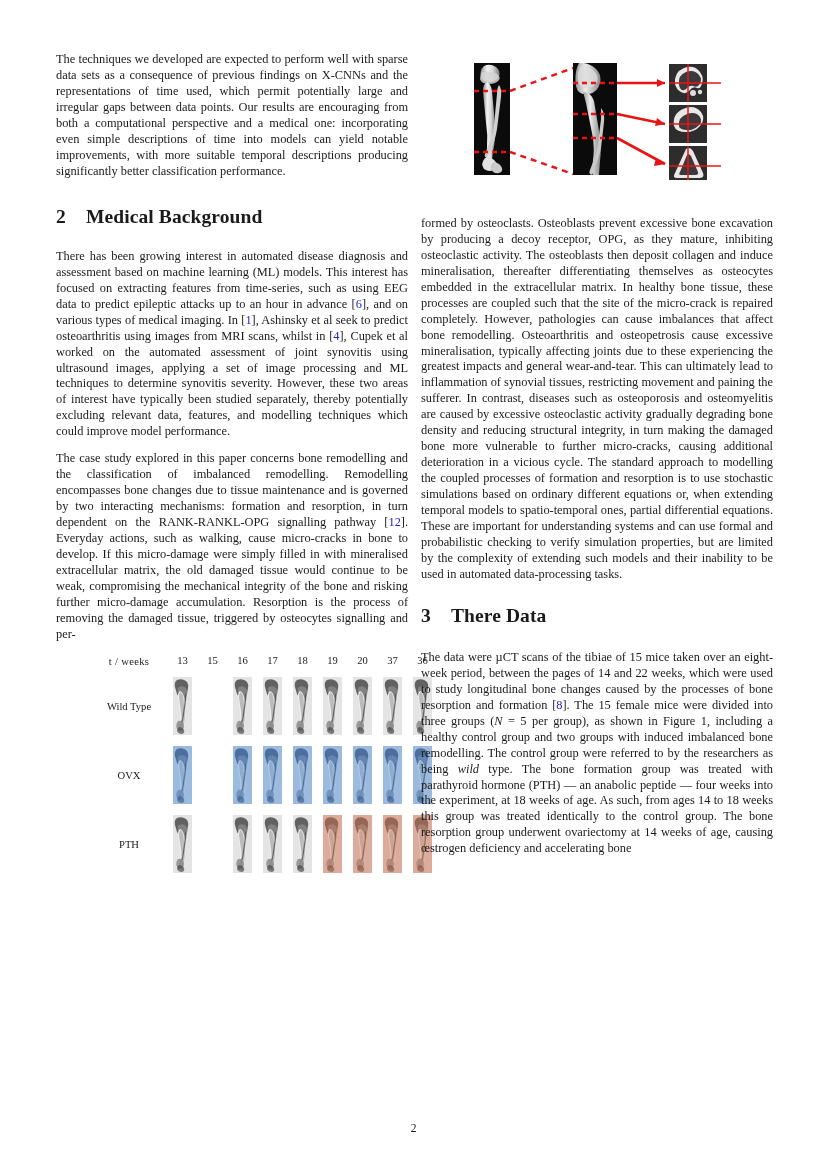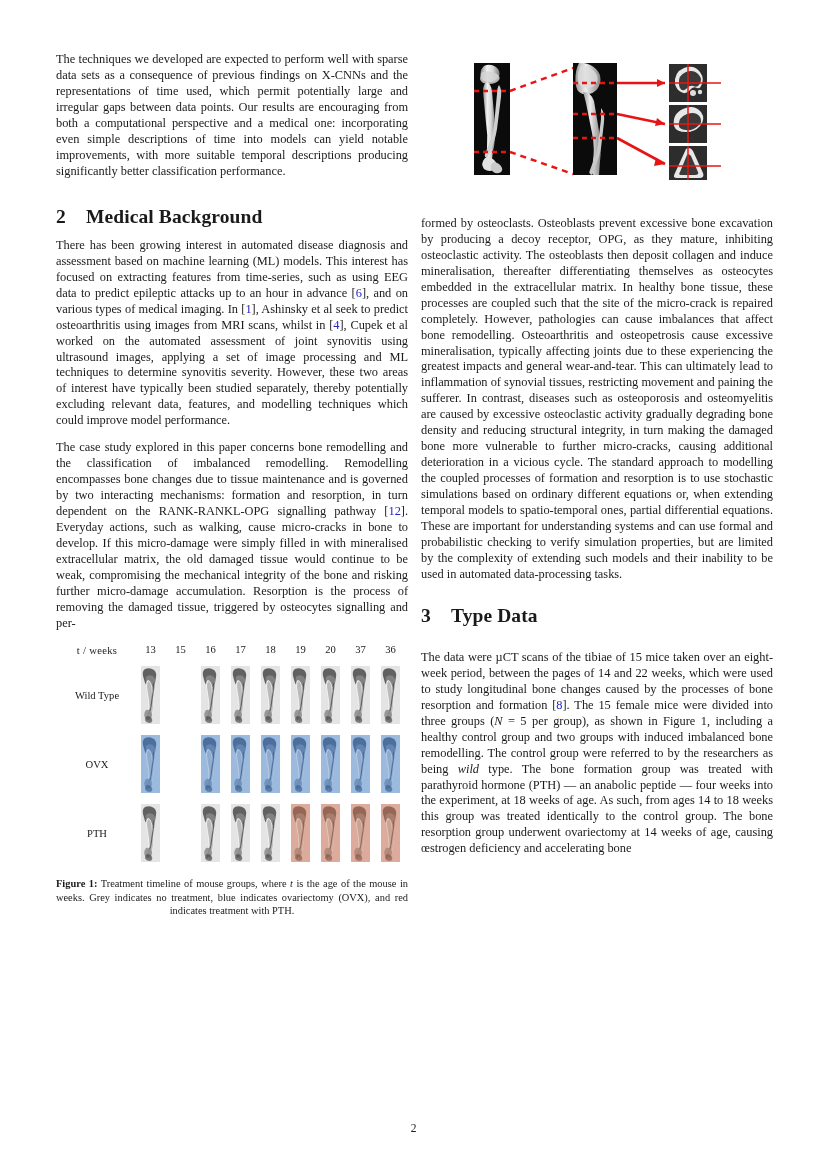--- a/index.html
+++ b/index.html
@@ -59,21 +59,21 @@
   h2.section {
     font-size: 19.5px;
     font-weight: bold;
     margin: 0;
     padding: 0;
     line-height: 1.1;
     letter-spacing: 0.1px;
   }
   h2.section .num { display: inline-block; width: 30px; }
 
-  .sec-wrap { margin-top: 26px; margin-bottom: 11px; }
+  .sec-wrap { margin-top: 26px; margin-bottom: 22px; }
   .sec-wrap-r { margin-top: 22px; margin-bottom: 24px; }
 
   
   .caption {
     font-size: 10.4px;
     line-height: 1.3;
     text-align: justify;
     text-align-last: center;
     margin: 0;
   }
@@ -86,20 +86,21 @@
     height: 128px;
     margin-bottom: 10px;
   }
   .fig2 svg { display: block; }
 
   
   .fig1 {
     position: relative;
     width: 352px;
     margin-top: 6px;
+    margin-left: 32px;
   }
   .tl-table {
     border-collapse: separate;
     border-spacing: 5px 7px;
     width: 352px;
     table-layout: fixed;
   }
   .tl-table th.rowlbl, .tl-table td.rowlbl {
     width: 72px;
     text-align: center;
@@ -405,21 +406,20 @@
                     <path d="M7 14 q3 1 4 6 l1 14 q1 8 -1 14 l-1 8 q-2 2 -3 0 l0 -8 q1 -7 0 -14 l-2 -14 q0 -5 2 -6 z" fill="#e7c6b8"></path>
                     <path d="M7.5 15 q2 1 3 6 l1 13 q1 8 -1 14 l-1 7 q-1 1 -1.5 0 l0 -7 q1 -7 0 -14 l-2 -13 q0 -5 1.5 -6 z" fill="#b08878" opacity="0.55"></path>
                     <path d="M12 16 q2 3 1 8 l-2 14 q-1 7 -3 11 l-1 5 q-2 0 -1 -2 l1 -5 q3 -5 3 -11 l2 -14 q0 -4 0 -6 z" fill="#8a5a4a" opacity="0.8"></path>
                     <path d="M5 44 q3 -1 5 2 q2 3 0 6 q-3 3 -6 0 q-2 -4 1 -8 z" fill="#b08878" opacity="0.9"></path>
                     <path d="M6 50 q4 0 5 3 q1 3 -2 4 q-4 0 -5 -3 q0 -3 2 -4 z" fill="#8a5a4a" opacity="0.7"></path>
                   </svg></span></td>
             </tr>
           </tbody>
       </table>
 
-      <p class="caption" style="margin-top:6px;"><span class="lbl">Figure 1:</span><span> Treatment timeline of mouse groups, where </span><span class="it">t</span><span> is the age of the mouse in weeks. Grey indicates no treatment, blue indicates ovariectomy (OVX), and red indicates treatment with PTH.</span></p>
     </div>
 
   </div>
 
   <div class="col-right">
 
     <div class="fig2">
       <svg width="352" height="128" viewBox="0 0 352 128">
         <defs>
 
@@ -511,21 +511,21 @@
         </g>
       </svg>
     </div>
 
 
     <div style="height:26px"></div>
 
     <p class="body"><span>formed by osteoclasts. Osteoblasts prevent excessive bone excavation by producing a decoy receptor, OPG, as they mature, inhibiting osteoclastic activity. The osteoblasts then deposit collagen and induce mineralisation, thereafter differentiating themselves as osteocytes embedded in the extracellular matrix. In healthy bone tissue, these processes are coupled such that the site of the micro-crack is repaired completely. However, pathologies can cause imbalances that affect bone remodelling. Osteoarthritis and osteopetrosis cause excessive mineralisation, typically affecting joints due to these experiencing the greatest impacts and general wear-and-tear. This can ultimately lead to inflammation of synovial tissues, restricting movement and paining the sufferer. In contrast, diseases such as osteoporosis and osteomyelitis are caused by excessive osteoclastic activity gradually degrading bone density and reducing structural integrity, in turn making the damaged bone more vulnerable to further micro-cracks, causing additional deterioration in a vicious cycle. The standard approach to modelling the coupled processes of formation and resorption is to use stochastic simulations based on ordinary different equations or, when extending temporal models to spatio-temporal ones, partial differential equations. These are important for understanding systems and can use formal and probabilistic checking to verify simulation properties, but are limited by the complexity of extending such models and their inability to be used in automated data-processing tasks.</span></p>
 
     <div class="sec-wrap-r">
-      <h2 class="section"><span class="num">3</span><span>Type Data</span></h2>
+      <h2 class="section"><span class="num">3</span><span>There Data</span></h2>
     </div>
 
     <p class="body"><span>The data were µCT scans of the tibiae of 15 mice taken over an eight-week period, between the pages of 14 and 22 weeks, which were used to study longitudinal bone changes caused by the processes of bone resorption and formation [</span><a class="cite" href="#">8</a><span>]. The 15 female mice were divided into three groups (</span><span class="it">N</span><span> = 5 per group), as shown in Figure 1, including a healthy control group and two groups with induced imbalanced bone remodelling. The control group were referred to by the researchers as being </span><span class="it">wild</span><span> type. The bone formation group was treated with parathyroid hormone (PTH) — an anabolic peptide — four weeks into the experiment, at 18 weeks of age. As such, from ages 14 to 18 weeks this group was treated identically to the control group. The bone resorption group underwent ovariectomy at 14 weeks of age, causing œstrogen deficiency and accelerating bone</span></p>
 
   </div>
 
   <div class="folio">2</div>
 
 </div>
 

